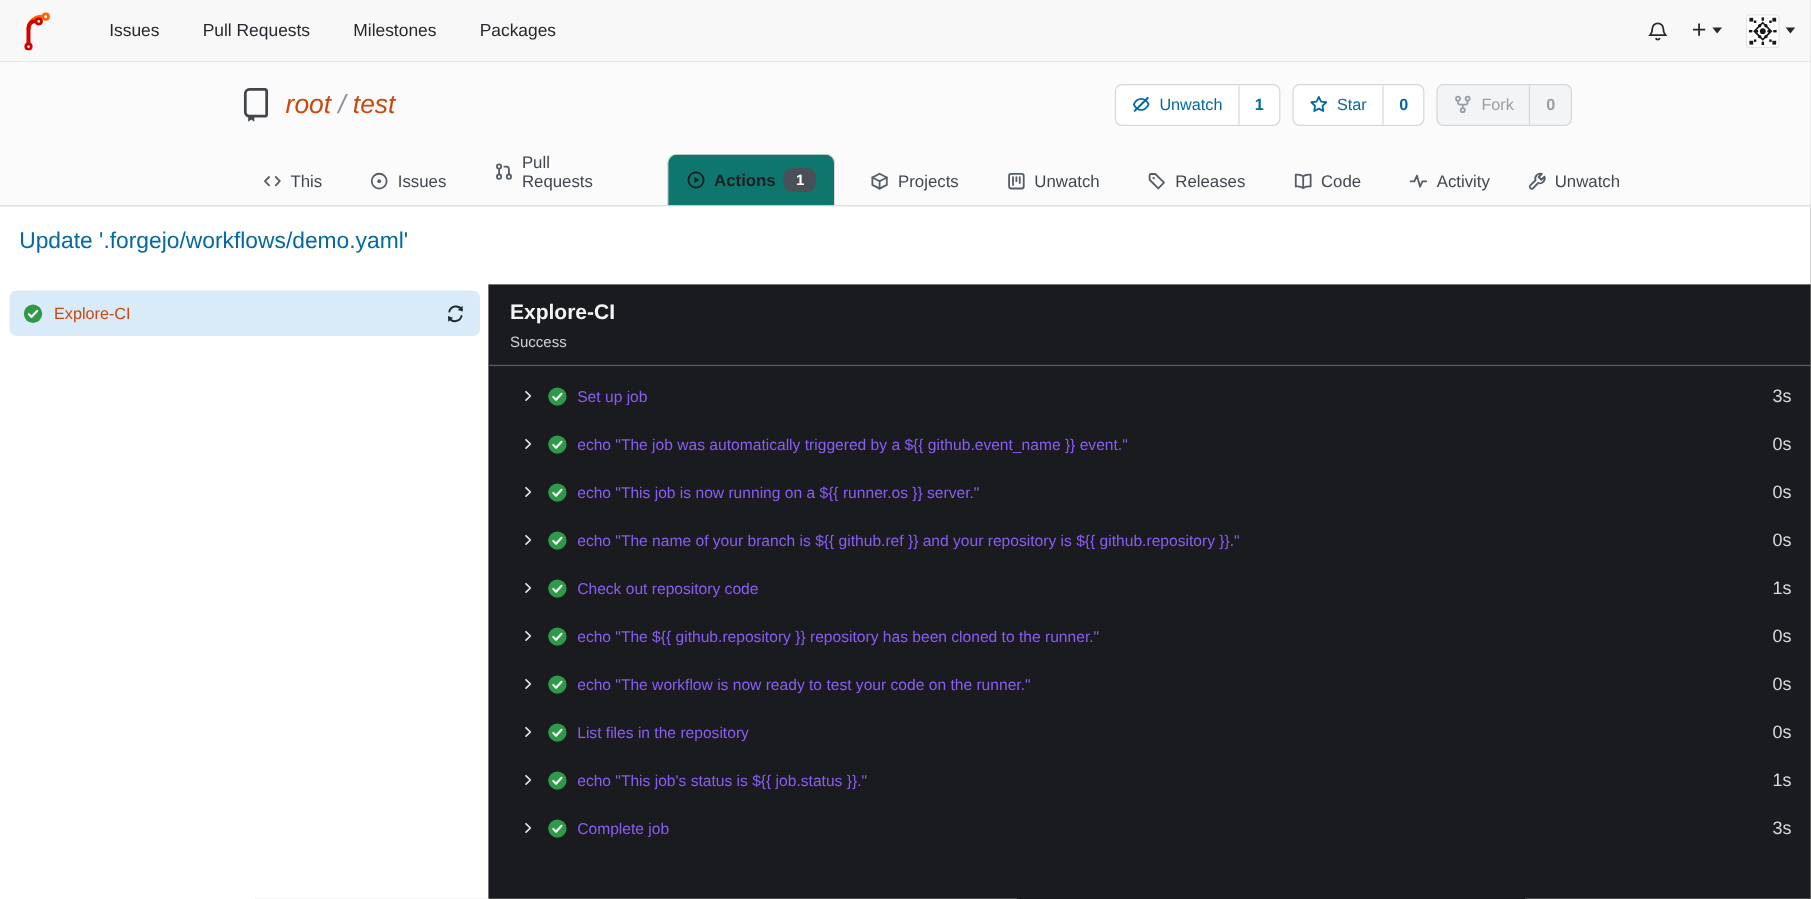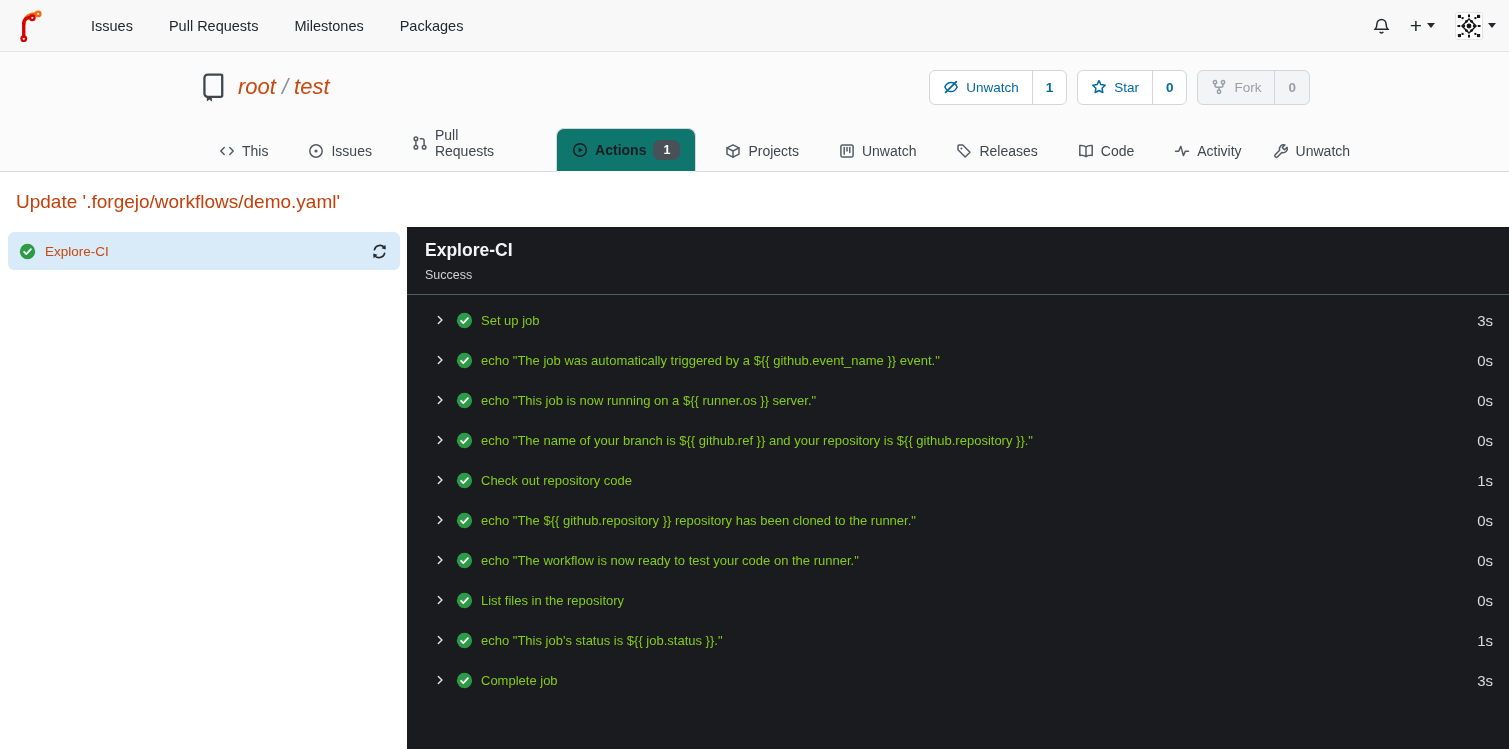--- a/index.html
+++ b/index.html
@@ -54,40 +54,40 @@
     border-radius: 8px 8px 0 0; margin-bottom: -1px; padding: 11px 15px;
     font-weight: 700; color: #1b1f24; margin-left: 42px;
   }
   .tab.active .tab-icon { color: #1b1f24; }
   .tab.align-right { margin-left: auto; margin-right: 0; }
   .tab-badge {
     background: var(--badge-bg); color: #fff; font-size: 12.5px; font-weight: 600;
     border-radius: 7px; padding: 2px 10px; line-height: 16px;
   }
   
-  .page-title { font-size: 19px; color: #c2410c; padding: 19px 16px 14px 16px; font-weight: 400; }
+  .page-title { font-size: 19px; color: #0369a1; padding: 19px 16px 24px 16px; font-weight: 400; }
   .run-layout { display: flex; height: 526px; }
   .jobs-col { width: 407px; flex: none; background: #fff; padding: 5px 7px 0 8px; }
   .job-item {
     height: 38px; border-radius: 6px; background: var(--sidebar-active);
     display: flex; align-items: center; padding: 0 12px 0 11px; cursor: pointer;
   }
   .job-item .job-label { color: var(--accent); font-size: 13.5px; margin-left: 9px; }
   .job-item .job-spacer { flex: 1; }
   .job-refresh { display: flex; color: #24292e; cursor: pointer; }
   
   .panel { flex: 1; background: var(--panel-bg); color: #eceded; display: flex; flex-direction: column; }
   .panel-header { padding: 13px 18px 12px 18px; border-bottom: 1px solid #575d67; }
   .panel-title { font-size: 17.5px; font-weight: 600; color: #f3f4f5; }
   .panel-status { font-size: 12.5px; color: #cfd2d5; margin-top: 7px; }
   .steps { padding-top: 5px; }
   .step-row { height: 40px; display: flex; align-items: center; padding: 0 16px 0 27px; cursor: pointer; }
   .step-chevron { display: flex; color: #e3e4e6; flex: none; }
   .step-check { display: flex; margin: 0 8px 0 10px; flex: none; }
-  .step-name { font-size: 13px; color: #84cc16; white-space: nowrap; overflow: hidden; text-overflow: ellipsis; }
+  .step-name { font-size: 13px; color: #8b5cf6; white-space: nowrap; overflow: hidden; text-overflow: ellipsis; }
   .step-dur { margin-left: auto; font-size: 15px; color: #d8dadc; padding-left: 16px; flex: none; }
 </style>
 </head>
 <body>
 
 <header class="navbar">
   <span class="logo">
     <svg width="32" height="32" viewBox="0 0 28 28">
       <path d="M9.4 13.2 C9.4 7.4 13.6 3.4 19.2 3.4" fill="none" stroke="#ff6600" stroke-width="2.9"></path>
       <circle cx="22" cy="3.4" r="2" fill="none" stroke="#ff6600" stroke-width="2"></circle>

